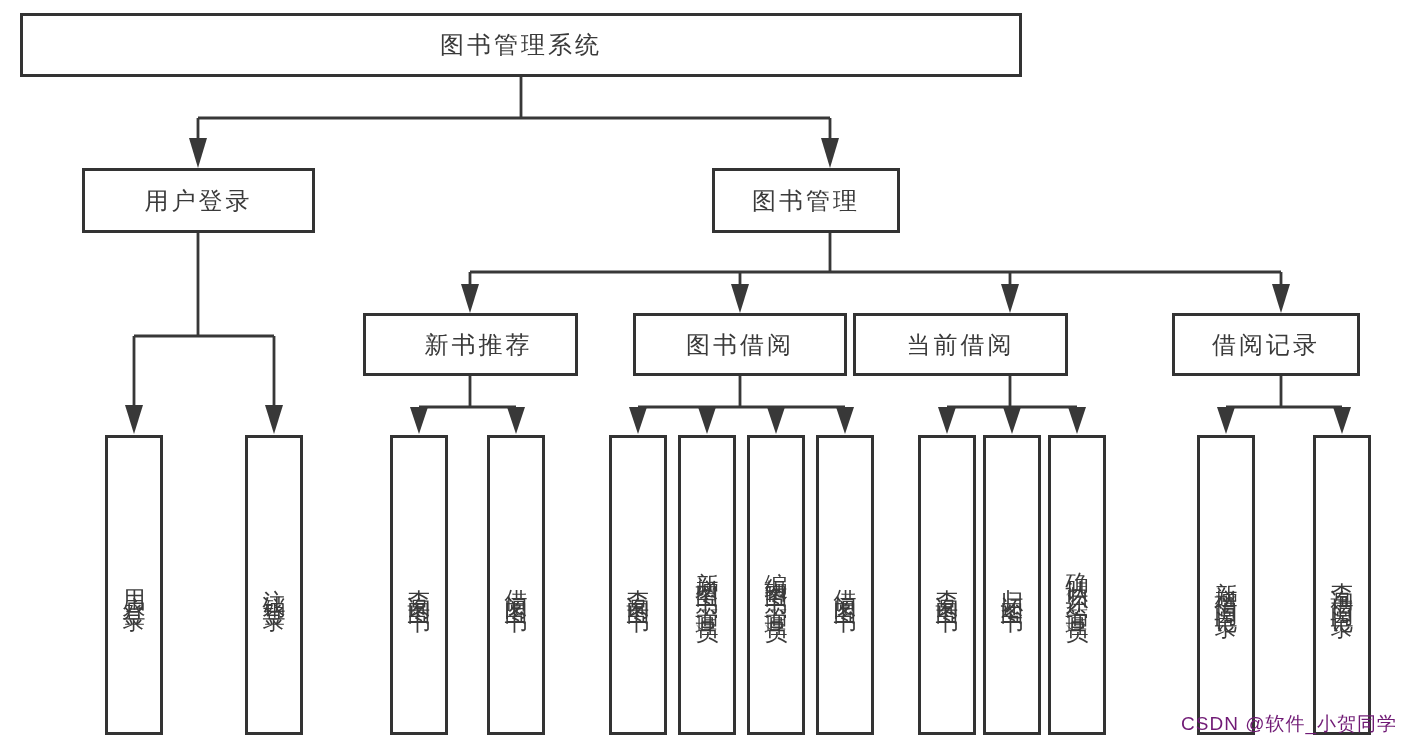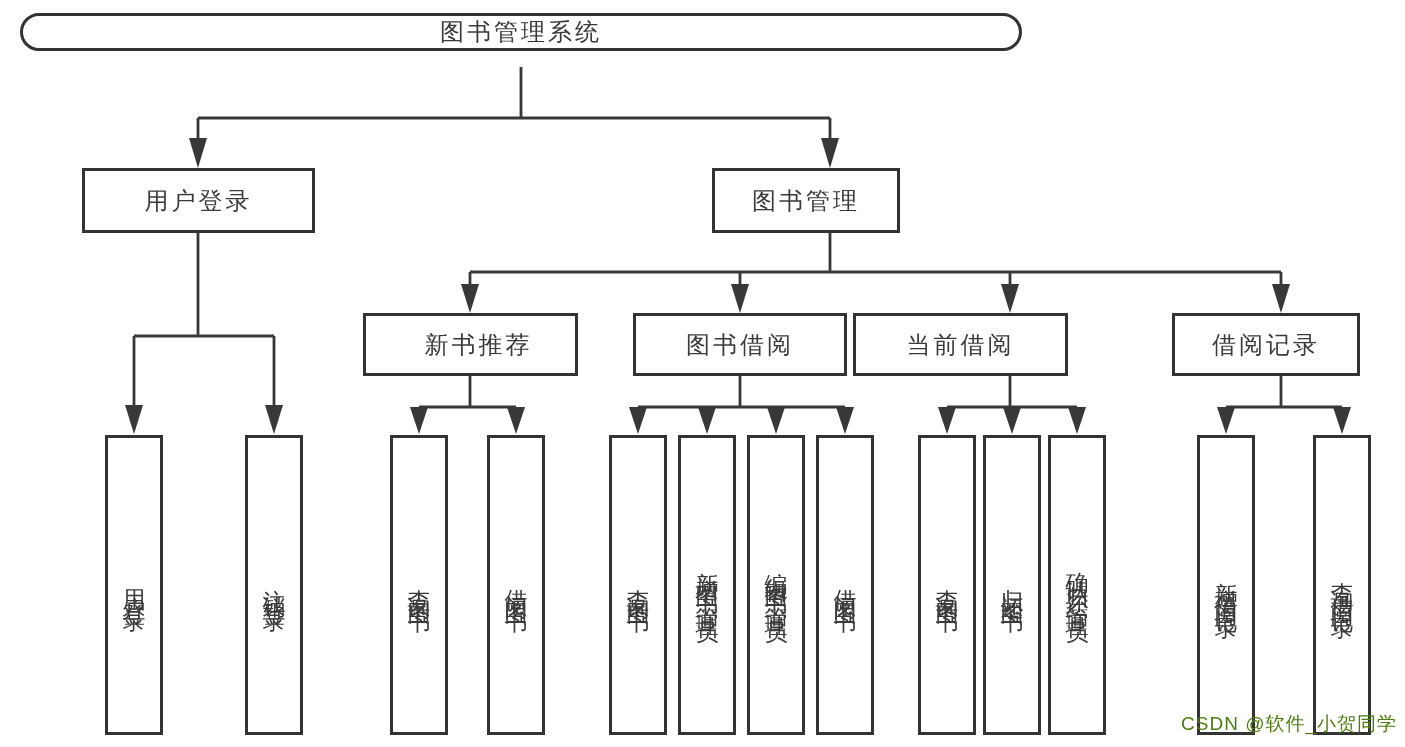--- a/index.html
+++ b/index.html
@@ -40,21 +40,21 @@
   .vlabel {
     writing-mode: vertical-rl;
     text-orientation: mixed;
     font-size: 23px;
     line-height: 1;
     letter-spacing: 7px;
     color: #3a3a3a;
     white-space: nowrap;
   }
   
-  .n-root   { left: 20px;   top: 13px;  width: 1002px; height: 38px; border-radius: 24px; }
+  .n-root   { left: 20px;   top: 13px;  width: 1002px; height: 64px; }
   
   .n-login  { left: 82px;   top: 168px; width: 233px;  height: 65px; }
   .n-mgmt   { left: 712px;  top: 168px; width: 188px;  height: 65px; }
   
   .lvl3     { top: 313px; height: 63px; }
   .n-newbook{ left: 363px;  width: 215px; padding-left: 16px; }
   .n-borrow { left: 633px;  width: 214px; }
   .n-current{ left: 853px;  width: 215px; }
   .n-records{ left: 1172px; width: 188px; }
   
@@ -70,21 +70,21 @@
   .lf-4a { left: 918px; }
   .lf-4b { left: 983px; }
   .lf-4c { left: 1048px; }
   .lf-5a { left: 1197px; }
   .lf-5b { left: 1313px; }
   .watermark {
     position: absolute;
     right: 8px;
     bottom: 10px;
     font-size: 19px;
-    color: #4d7c0f;
+    color: #701a75;
     letter-spacing: 1px;
     z-index: 3;
     white-space: nowrap;
   }
 </style>
 </head>
 <body>
 
 <div class="canvas">
 

